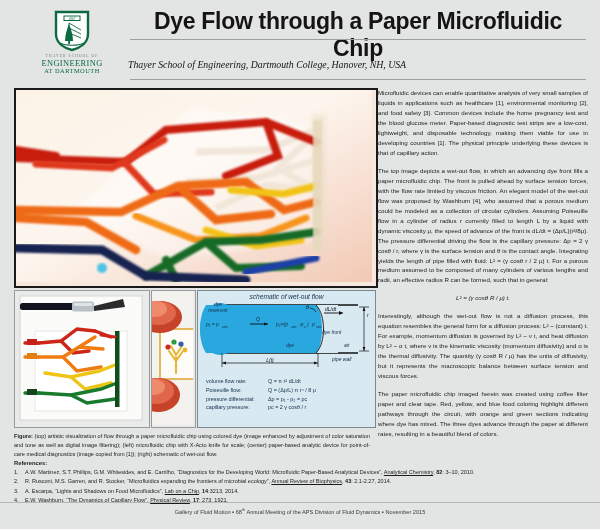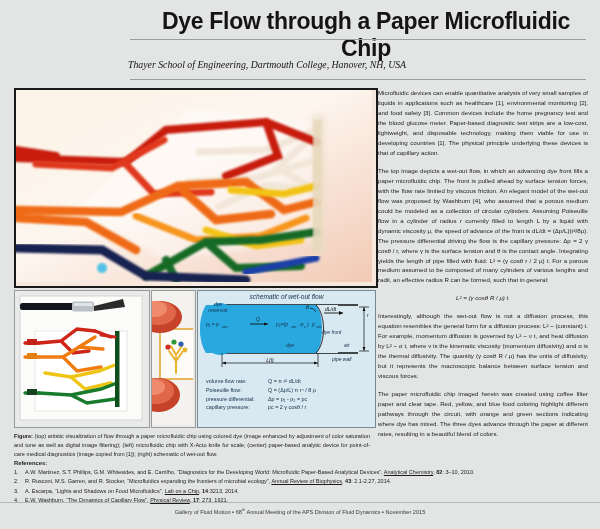--- a/index.html
+++ b/index.html
@@ -16,21 +16,21 @@
   
   .header{position:absolute;left:0;top:0;width:600px;height:86px;}
   .logo-box{position:absolute;left:22px;top:10px;width:100px;height:72px;
             display:flex;flex-direction:column;align-items:center;}
   .shield{width:36px;height:42px;}
   .logo-text{margin-top:3px;text-align:center;line-height:1.08;}
   .logo-text .l1{font-size:3.6px;letter-spacing:1.1px;color:#6c7a74;font-family:"Liberation Serif",serif;}
   .logo-text .l2{font-size:8.4px;letter-spacing:.4px;color:#0a6b40;font-family:"Liberation Serif",serif;}
   .logo-text .l3{font-size:6.4px;letter-spacing:.5px;color:#0a6b40;font-family:"Liberation Serif",serif;}
 
-  .title{position:absolute;left:136px;top:8px;width:460px;text-align:center;
+  .title{position:absolute;left:128px;top:8px;width:460px;text-align:center;
          font-size:23px;font-weight:bold;letter-spacing:-.3px;color:#141414;}
   .rule{position:absolute;height:1px;background:#9aa0a0;}
   .rule1{left:130px;top:39px;width:456px;}
   .rule2{left:130px;top:79px;width:456px;}
   .authors{position:absolute;left:128px;top:42px;width:460px;text-align:center;
            font-size:9.6px;font-weight:bold;color:#141414;}
   .affil{position:absolute;left:128px;top:59px;width:460px;text-align:left;
          font-size:9.8px;font-style:italic;color:#141414;font-family:"Liberation Serif",serif;}
 
   
@@ -78,20 +78,36 @@
           font-size:5.6px;color:#3a3a3a;}
   .footer sup{font-size:3.8px;}
 </style>
 </head>
 <body>
 
 <div class="poster">
 
   <div class="header">
 
+    <div class="logo-box">
+      <svg class="shield" viewBox="0 0 36 42">
+        <path d="M2 2 H34 V24 C34 33 26 38 18 40 C10 38 2 33 2 24 Z" fill="#ffffff" stroke="#0a6b40" stroke-width="2.4"></path>
+        <rect x="10" y="6" width="16" height="4.5" fill="none" stroke="#0a6b40" stroke-width="1"></rect>
+        <text x="18" y="9.9" font-size="3.4" fill="#0a6b40" text-anchor="middle" font-family="Liberation Serif, serif">1867</text>
+        <path d="M15 13 L15 30 M15 13 L27 20 M15 18 L27 24 M15 23 L27 28" stroke="#0a6b40" stroke-width="0.9" fill="none"></path>
+        <path d="M11 31 C11 25 13 19 15 14 C17 19 19 25 19 31 Z" fill="#0a6b40"></path>
+        <rect x="14.2" y="30" width="1.8" height="4" fill="#0a6b40"></rect>
+        <path d="M6 33 C12 36 24 36 30 33" stroke="#0a6b40" stroke-width="1.2" fill="none"></path>
+      </svg>
+      <div class="logo-text">
+        <div class="l1">THAYER SCHOOL OF</div>
+        <div class="l2">ENGINEERING</div>
+        <div class="l3">AT DARTMOUTH</div>
+      </div>
+    </div>
 
     <div class="title">Dye Flow through a Paper Microfluidic Chip</div>
     <div class="rule rule1"></div>
     <div class="affil">Thayer School of Engineering, Dartmouth College, Hanover, NH, USA</div>
     <div class="rule rule2"></div>
   </div>
 
   <div class="fig-top">
     <svg width="356" height="192" viewBox="0 0 356 192">
       <defs>

